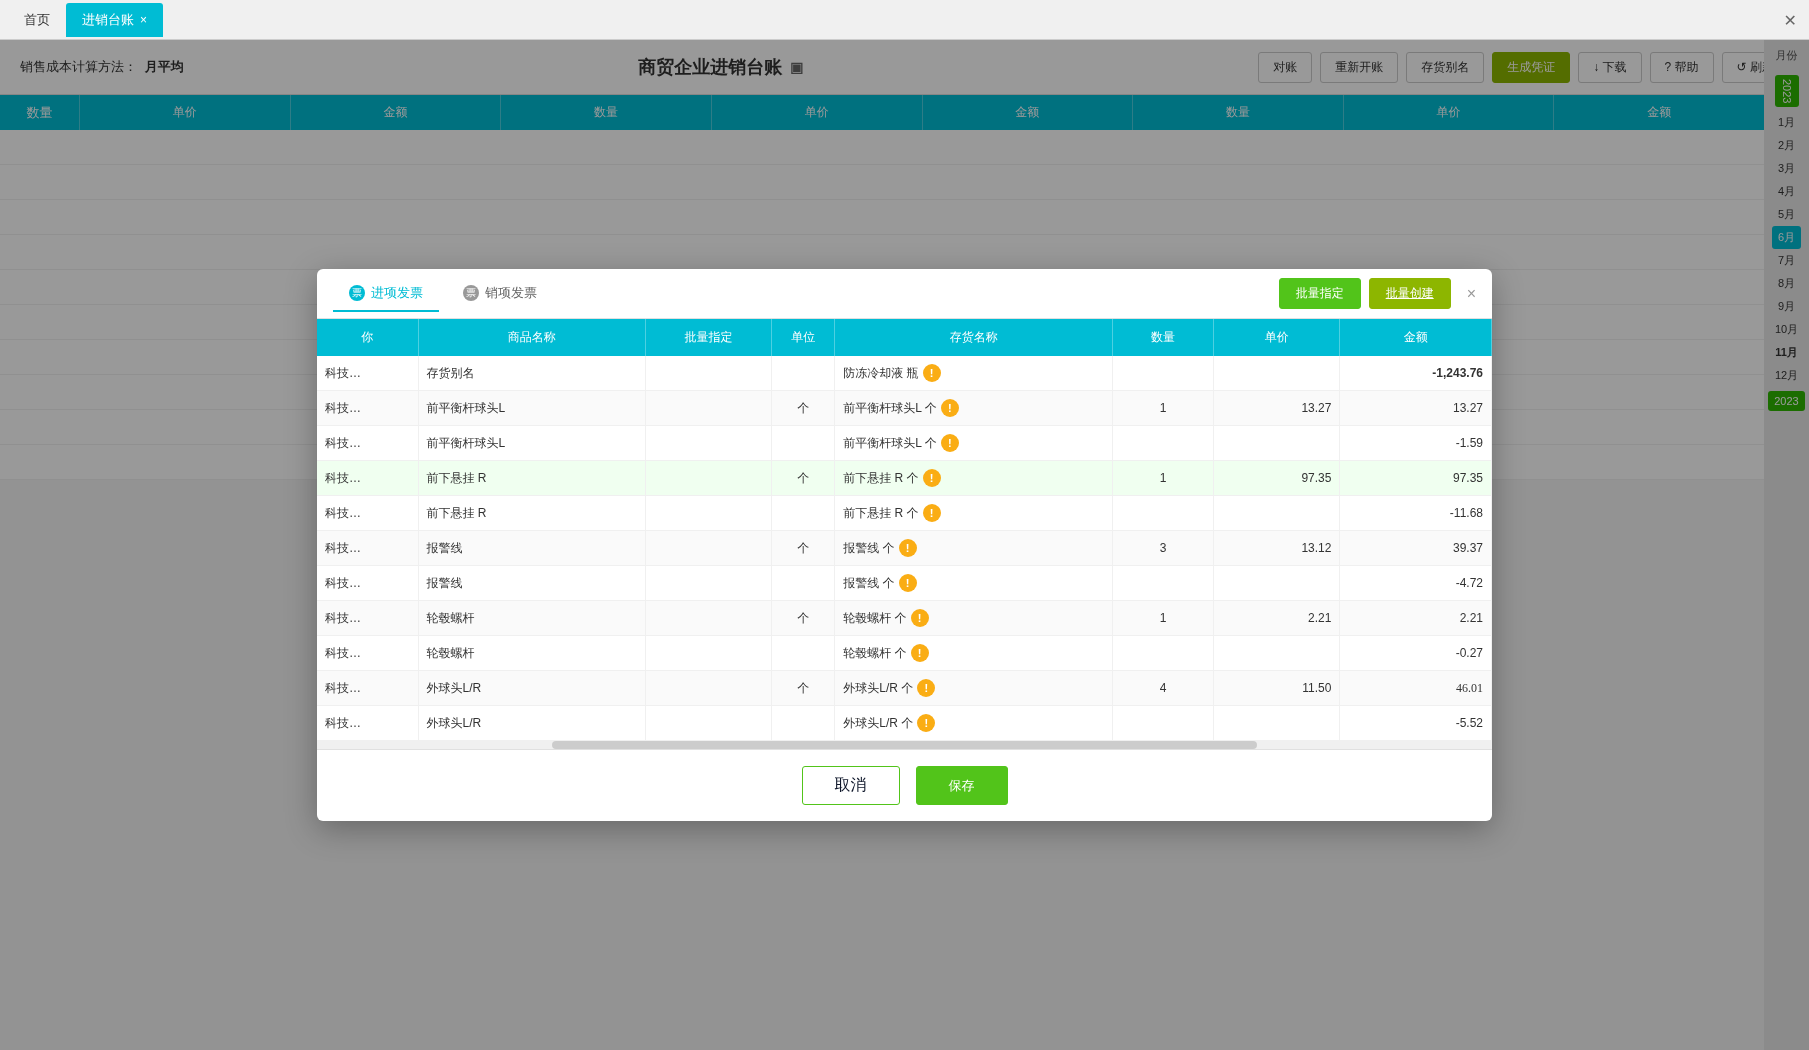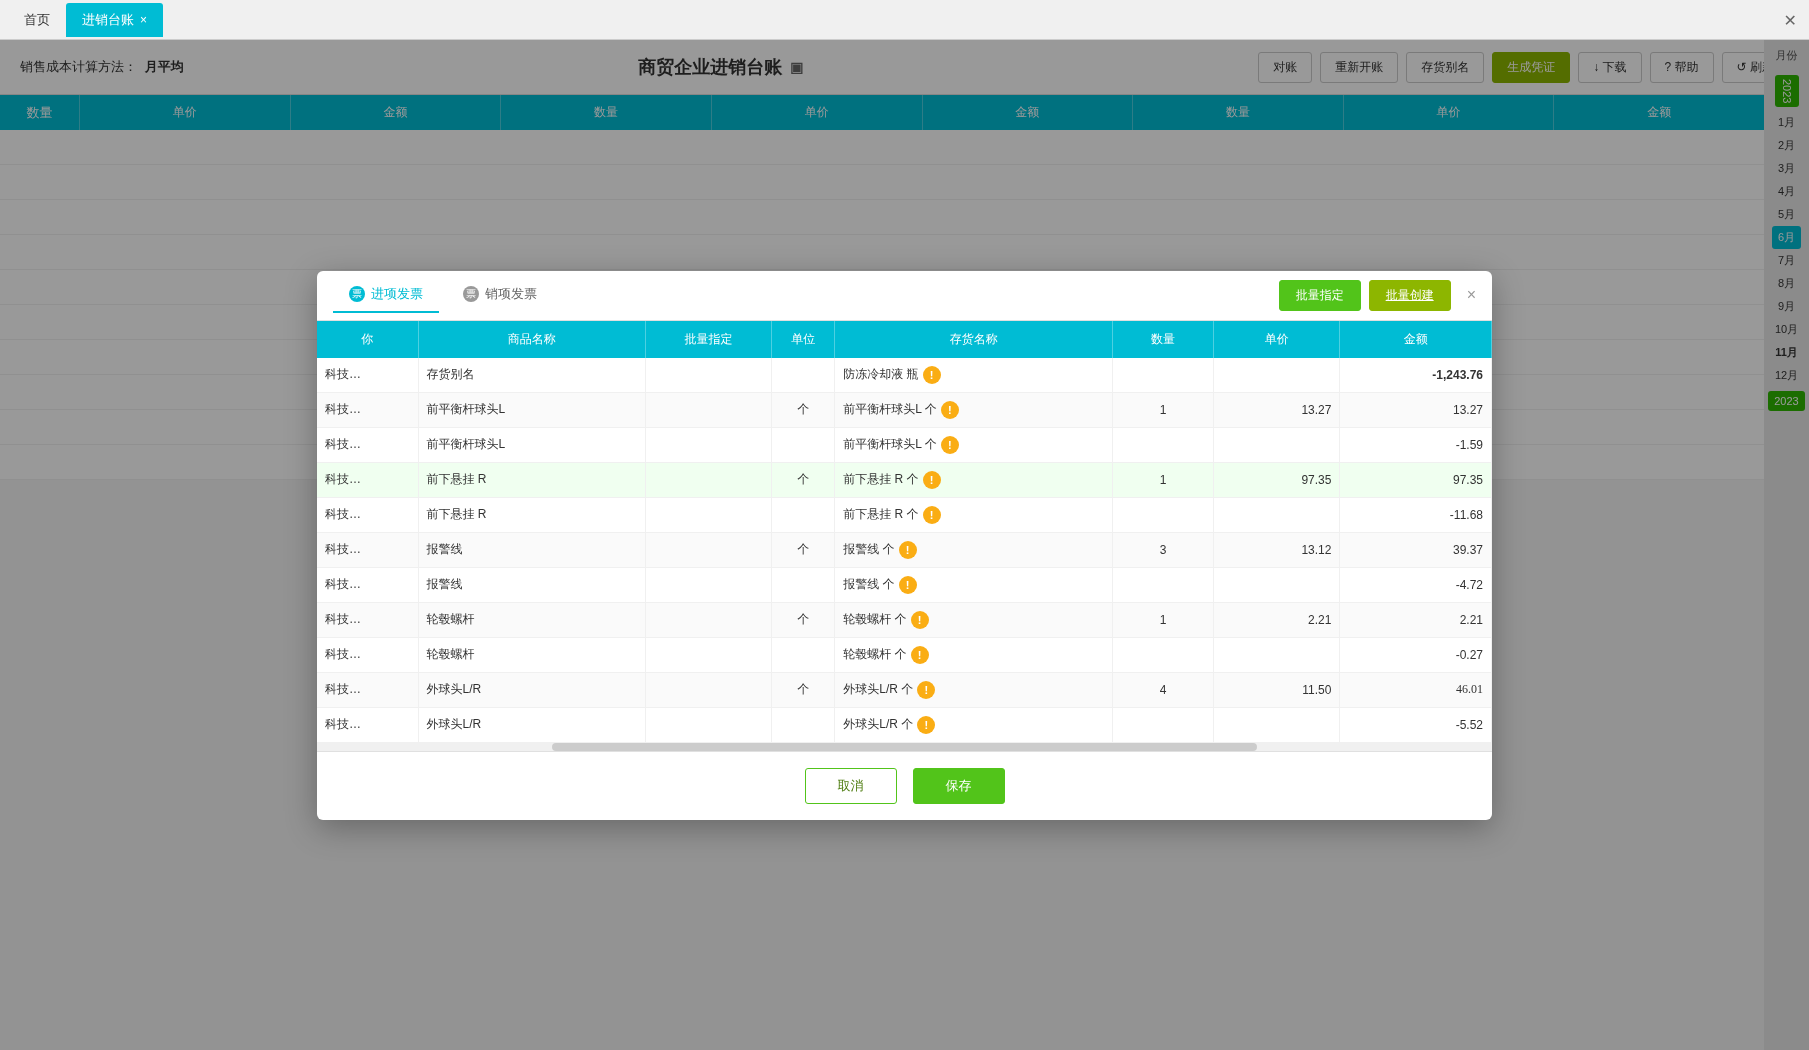--- a/index.html
+++ b/index.html
@@ -50,21 +50,21 @@
     .dialog-table th { background: #00bcd4; color: #fff; padding: 10px 8px; font-size: 12px; font-weight: normal; border-right: 1px solid rgba(255,255,255,0.3); text-align: center; }
     .dialog-table td { padding: 8px; font-size: 12px; border-bottom: 1px solid #f0f0f0; border-right: 1px solid #f0f0f0; text-align: center; color: #333; }
     .dialog-table tr:nth-child(even) { background: #fafafa; }
     .dialog-table tr.highlighted { background: #f0fff0; }
     .dialog-table td:first-child { text-align: left; }
     .dialog-table td.amount { text-align: right; color: #333; }
     .warning-icon { display: inline-flex; align-items: center; justify-content: center; width: 18px; height: 18px; border-radius: 50%; background: #faad14; color: #fff; font-size: 11px; font-weight: bold; }
 
     
     .dialog-footer { padding: 16px; display: flex; justify-content: center; gap: 16px; border-top: 1px solid #e0e0e0; }
-    .btn-cancel { padding: 8px 32px; border: 1px solid #52c41a; background: #fff; color: #4d7c0f; border-radius: 3px; cursor: pointer; font-size: 13px; }
+    .btn-cancel { padding: 8px 32px; border: 1px solid #52c41a; background: #fff; color: #0f172a; border-radius: 3px; cursor: pointer; font-size: 16px; }
     .btn-save { padding: 8px 32px; background: #52c41a; border: 1px solid #52c41a; color: #fff; border-radius: 3px; cursor: pointer; font-size: 13px; }
 
     
     .dialog-scrollbar { height: 8px; background: #f0f0f0; position: relative; margin: 0; }
     .dialog-scrollbar-thumb { height: 8px; background: #ccc; border-radius: 4px; width: 60%; position: absolute; left: 20%; }
   </style>
 </head>
 <body>
 
 <div class="tab-bar">

